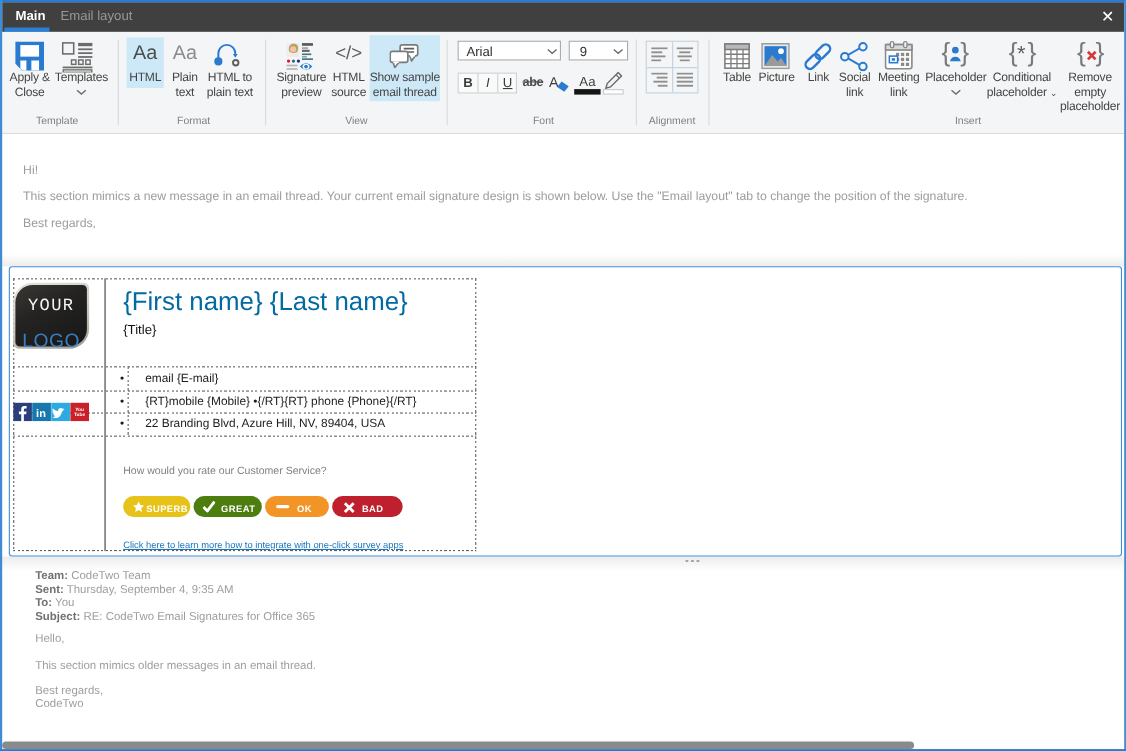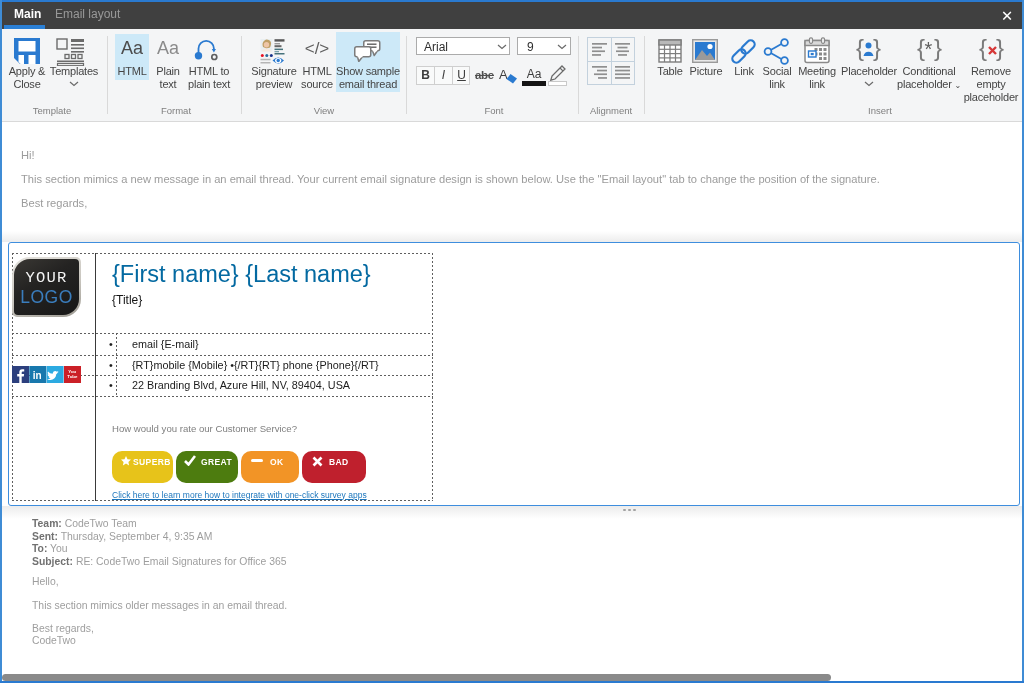--- a/index.html
+++ b/index.html
@@ -25,21 +25,21 @@
   .chev{stroke:#6a6a6a;stroke-width:1.2;fill:none;}
   
   #content{left:2px;top:122px;width:1020px;height:550px;background:#fff;}
   .gtxt{position:absolute;left:21px;font-size:11.15px;color:#9c9c9c;}
   
   #sigbox{left:8px;top:242px;width:1010px;height:262px;border:1px solid #3e8ede;border-radius:3px;background:#fff;}
   .dashh{height:1px;background:repeating-linear-gradient(90deg,#5f5f5f 0 2px,transparent 2px 4px);}
   .dashv{width:1px;background:repeating-linear-gradient(180deg,#5f5f5f 0 2px,transparent 2px 4px);}
   #vline{left:95px;top:253px;width:1px;height:248px;background:#3a3a3a;}
   .sigtxt{font-family:"Liberation Sans",Arial,sans-serif;color:#1c1c1c;font-size:10.8px;}
-  .pill{position:absolute;top:451px;height:32px;border-radius:10px;color:#fff;
+  .pill{position:absolute;top:451px;height:19px;border-radius:10px;color:#fff;
         font-size:8.5px;font-weight:bold;letter-spacing:0.4px;text-align:center;}
   .pill span{vertical-align:middle;}
   
   .hdr{position:absolute;left:32px;font-size:10.4px;color:#9e9e9e;}
   .hdr b{color:#717171;font-weight:bold;}
   #hthumb{left:2px;top:674px;width:829px;height:7px;background:#8a8a8a;border-radius:3.5px;}
 </style>
 </head>
 <body>
 <div class="abs" id="tabbar">
@@ -309,21 +309,21 @@
   <div class="abs dashv" style="left:116px;top:333px;height:63px;"></div>
   <div class="abs" id="vline"></div>
 
   <div class="abs" style="left:12px;top:257px;width:69px;height:60px;
        background:linear-gradient(160deg,#e6e4df 0%,#c9c6bf 55%,#9d9a92 100%);
        border-radius:18px 5px 18px 5px;"></div>
   <div class="abs" style="left:14px;top:259px;width:65px;height:56px;
        background:linear-gradient(150deg,#3a3834 0%,#242322 40%,#171717 100%);
        border-radius:16px 4px 16px 4px;text-align:center;">
     <div style="margin-top:10px;font-size:15.5px;color:#f4f4f4;letter-spacing:1.2px;font-family:Liberation Mono, monospace;">YOUR</div>
-    <div style="margin-top:0px;font-size:17.5px;color:#3a7dbd;letter-spacing:0.5px;font-family:'Liberation Sans';">LOGO</div>
+    <div style="margin-top:12px;font-size:17.5px;color:#3a7dbd;letter-spacing:0.5px;font-family:'Liberation Sans';">LOGO</div>
   </div>
 
   <div class="abs" style="left:12px;top:338px;width:70px;height:17px;margin-top:28px;">
     <svg width="69" height="17" viewBox="0 0 69 17">
       <rect x="0" y="0" width="17" height="17" fill="#2c3f7d"></rect>
       <path d="M9.7 17 v-6.4 h2.1 l0.33-2.5 h-2.43 v-1.6 q0-1.1 1.1-1.1 h1.4 V3.2 h-2 q-2.9 0-2.9 2.9 v2 H5.2 v2.5 h2.1 V17 z" fill="#fff"></path>
       <rect x="17.3" y="0" width="17" height="17" fill="#1878ad"></rect>
       <text x="20.8" y="13" font-family="Liberation Sans" font-size="10" font-weight="bold" fill="#fff">in</text>
       <rect x="34.6" y="0" width="17" height="17" fill="#2caae1"></rect>
       <path d="M48.5 5.1 q-0.7 0.3-1.3 0.4 0.7-0.5 1-1.2 -0.7 0.4-1.5 0.6 -0.7-0.7-1.7-0.7 -2 0-2.4 1.9 -0.1 0.4 0 0.9 -2.9-0.2-4.8-2.4 -0.7 1.2-0.1 2.3 0.3 0.5 0.7 0.8 -0.6 0-1.1-0.3 0 1.7 1.9 2.3 -0.6 0.2-1.1 0.1 0.5 1.5 2.2 1.6 -1.5 1.2-3.4 1 4.4 2.2 7.4-0.9 1.4-1.5 1.7-3.5 0-0.3 0-0.5 0.7-0.5 1.2-1.2 z" fill="#fff" transform="translate(-1.8,0.8)"></path>

